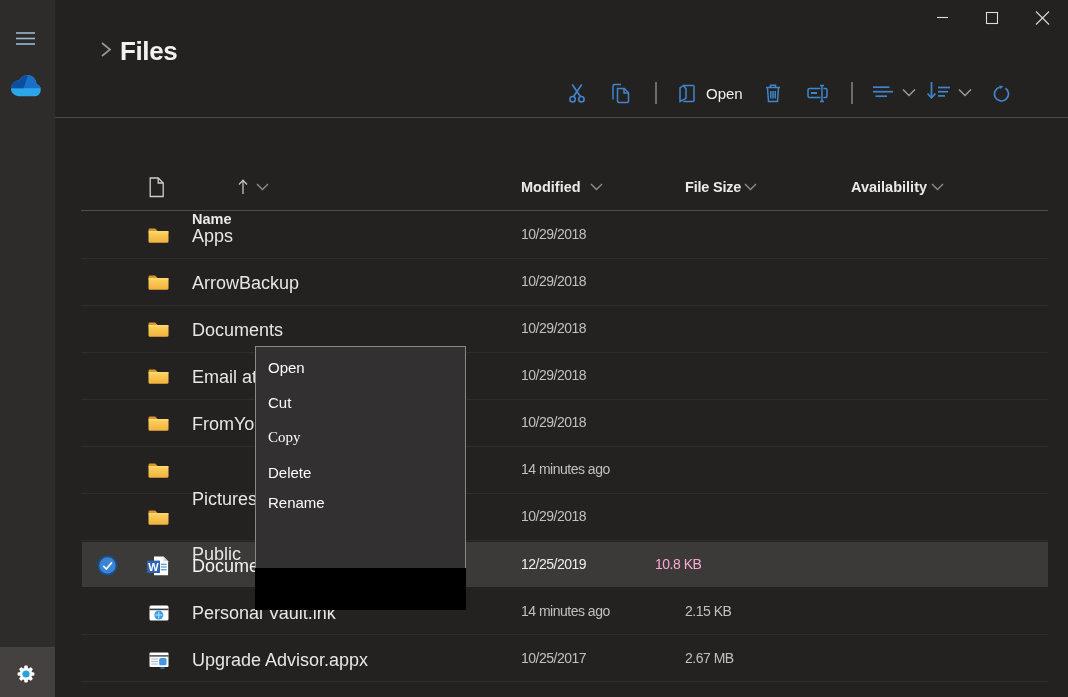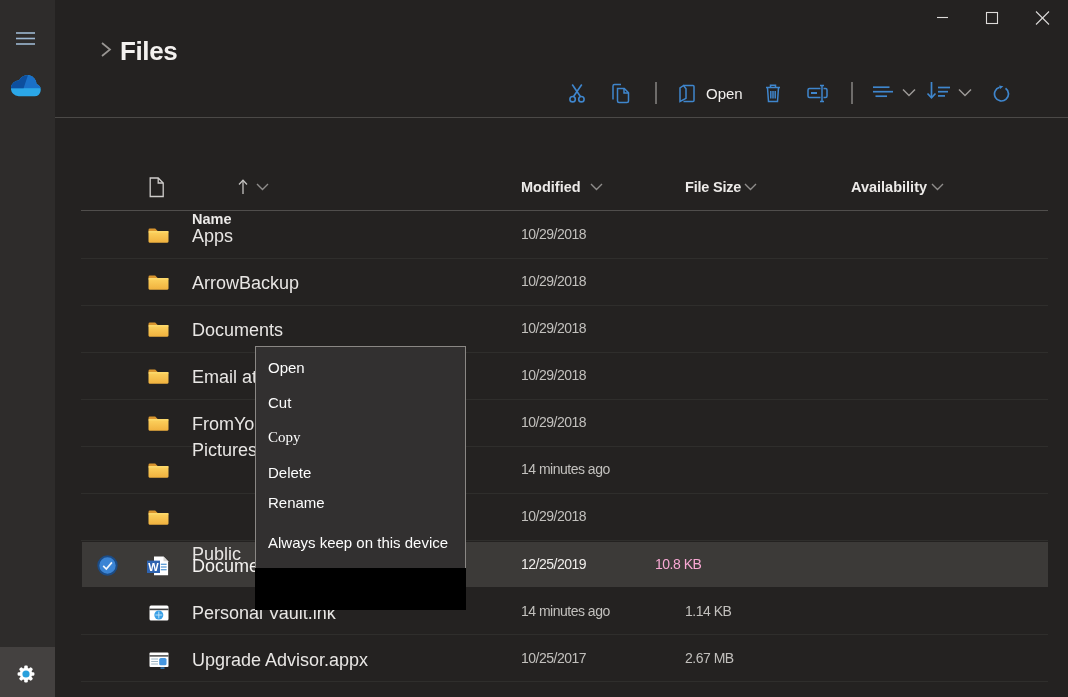--- a/index.html
+++ b/index.html
@@ -222,21 +222,21 @@
 
   <svg class="abs fold" style="left:148px;top:414.5px;">
       <use href="#folderico"></use>
     </svg>
   <div class="abs rowname" style="left:192px;top:414px;">FromYourPhone</div>
   <div class="abs rowdate" style="left:521px;top:414px;">10/29/2018</div>
 
   <svg class="abs fold" style="left:148px;top:461.5px;">
       <use href="#folderico"></use>
     </svg>
-  <div class="abs rowname" style="left:192px;top:440px;">Pictures</div>
+  <div class="abs rowname" style="left:192px;top:489px;">Pictures</div>
   <div class="abs rowdate" style="left:521px;top:461px;">14 minutes ago</div>
 
   <svg class="abs fold" style="left:148px;top:508.5px;">
       <use href="#folderico"></use>
     </svg>
   <div class="abs rowname" style="left:192px;top:508px;margin-top:36px;">Public</div>
   <div class="abs rowdate" style="left:521px;top:508px;">10/29/2018</div>
 
   <svg width="0" height="0" style="position:absolute;">
     <defs>
@@ -276,21 +276,21 @@
     <rect x="0.5" y="0.5" width="19" height="15" rx="1.5" fill="#ffffff"></rect>
     <rect x="0.5" y="3.6" width="19" height="1.6" fill="#3c3c3c"></rect>
     <circle cx="9.8" cy="10" r="4.5" fill="#3aa0e6"></circle>
     <g stroke="#d6edfa" stroke-width="0.9" opacity="0.9">
       <line x1="9.8" y1="6.6" x2="9.8" y2="13.4"></line>
       <line x1="6.4" y1="10" x2="13.2" y2="10"></line>
     </g>
   </svg>
   <div class="abs rowname" style="left:192px;top:603px;">Personal Vault.lnk</div>
   <div class="abs rowdate" style="left:521px;top:602.5px;">14 minutes ago</div>
-  <div class="abs rowdate" style="left:685px;top:602.5px;">1.14 KB</div>
+  <div class="abs rowdate" style="left:685px;top:602.5px;">2.15 KB</div>
 
   <svg class="abs" style="left:148.5px;top:651.8px;" width="20" height="17" viewBox="0 0 20 17">
     <rect x="0.5" y="0.5" width="19" height="14.5" rx="1" fill="#ffffff"></rect>
     <rect x="0.5" y="3.2" width="19" height="1.4" fill="#3c3c3c"></rect>
     <g stroke="#9fb6c4" stroke-width="1">
       <line x1="2.2" y1="7" x2="9" y2="7"></line>
       <line x1="2.2" y1="9.5" x2="9" y2="9.5"></line>
       <line x1="2.2" y1="12" x2="9" y2="12"></line>
     </g>
     <rect x="10.2" y="6" width="7.3" height="7.3" rx="1.6" fill="#4596e0"></rect>
@@ -299,16 +299,15 @@
   <div class="abs rowname" style="left:192px;top:650px;">Upgrade Advisor.appx</div>
   <div class="abs rowdate" style="left:521px;top:649.5px;">10/25/2017</div>
   <div class="abs rowdate" style="left:685px;top:649.5px;">2.67 MB</div>
 
   <div class="abs" style="left:254.5px;top:345.5px;width:209px;height:221px;background:#323030;border:1px solid #8a8784;"></div>
   <div class="abs" style="left:268px;top:359px;font-size:15px;color:#fdfdfd;">Open</div>
   <div class="abs" style="left:268px;top:394px;font-size:15px;color:#fdfdfd;">Cut</div>
   <div class="abs" style="left:268px;top:429px;font-size:15px;color:#fdfdfd;font-family:Liberation Serif, serif;">Copy</div>
   <div class="abs" style="left:268px;top:464px;font-size:15px;color:#fdfdfd;">Delete</div>
   <div class="abs" style="left:268px;top:494px;font-size:15px;color:#fdfdfd;">Rename</div>
-  <div class="abs" style="left:268px;top:534px;font-size:15px;color:#fdfdfd;">Always keep on this device</div>
   <div class="abs" style="left:254.5px;top:567.5px;width:211px;height:42px;background:#000000;"></div>
 
 </div>
 
 </body></html>

